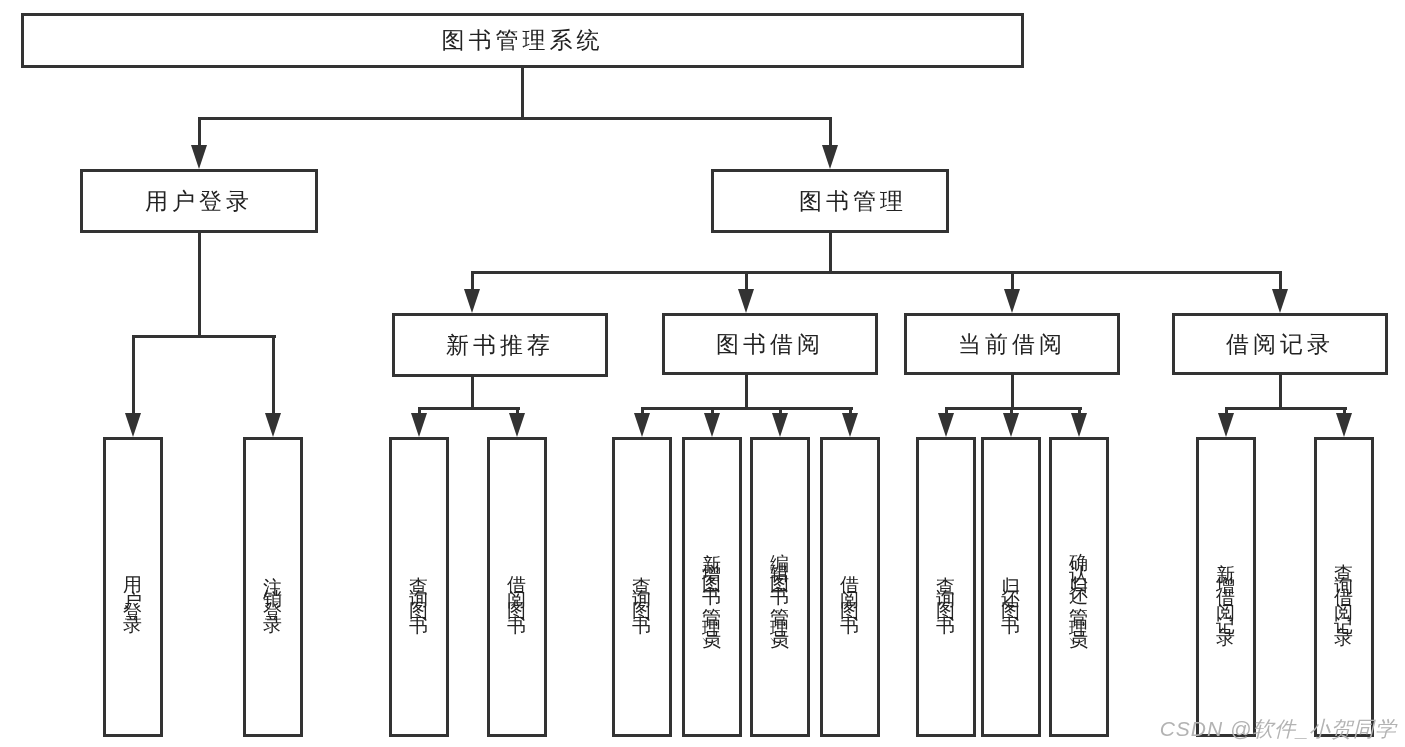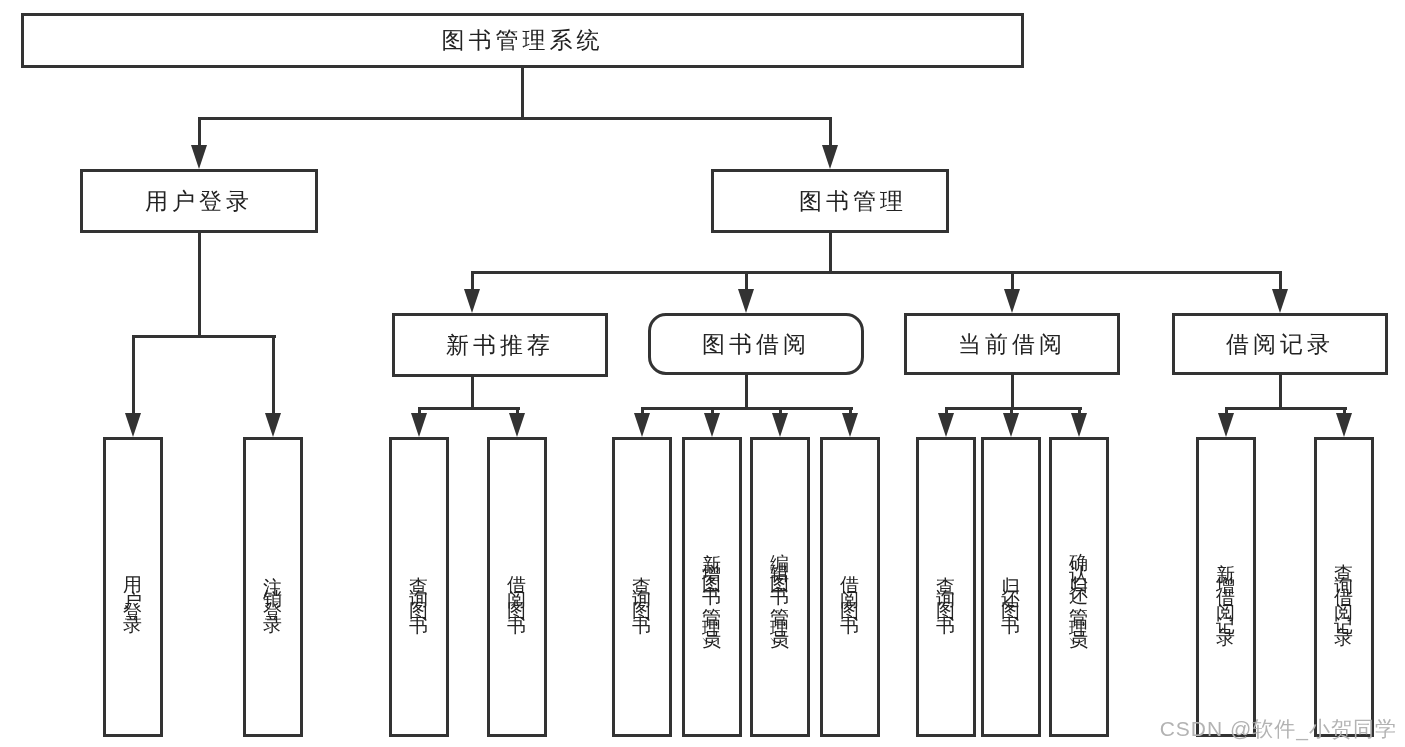--- a/index.html
+++ b/index.html
@@ -40,20 +40,21 @@
   }
   .watermark {
     position: absolute;
     right: 8px;
     bottom: 4px;
     font-size: 21px;
     color: #b3b3b3;
     letter-spacing: 1px;
     z-index: 10;
     white-space: nowrap;
+    font-style: italic;
   }
 </style>
 </head>
 <body>
 
 <div id="canvas">
 
   <div class="box h" style="left:21px; top:13px; width:1003px; height:55px;">
     <span>图书管理系统</span>
   </div>
@@ -86,21 +87,21 @@
   <div class="line" style="left:744.5px; top:271px; width:3px; height:20px;"></div>
   <div class="arrow" style="left:738px; top:289px;"></div>
   <div class="line" style="left:1010.5px; top:271px; width:3px; height:20px;"></div>
   <div class="arrow" style="left:1004px; top:289px;"></div>
   <div class="line" style="left:1278.5px; top:271px; width:3px; height:20px;"></div>
   <div class="arrow" style="left:1272px; top:289px;"></div>
 
   <div class="box h" style="left:360px; top:313px; width:216px; height:64px;margin-left:32px;">
     <span>新书推荐</span>
   </div>
-  <div class="box h" style="left:648px; top:313px; width:216px; height:62px;border-radius:18px;">
+  <div class="box h" style="left:662px; top:313px; width:216px; height:62px;">
     <span>图书借阅</span>
   </div>
   <div class="box h" style="left:1172px; top:313px; width:216px; height:62px;">
     <span>借阅记录</span>
   </div>
   <div class="box h" style="left:904px; top:313px; width:216px; height:62px;">
     <span>当前借阅</span>
   </div>
 
   <div class="line" style="left:470.5px; top:375px; width:3px; height:34px;"></div>

